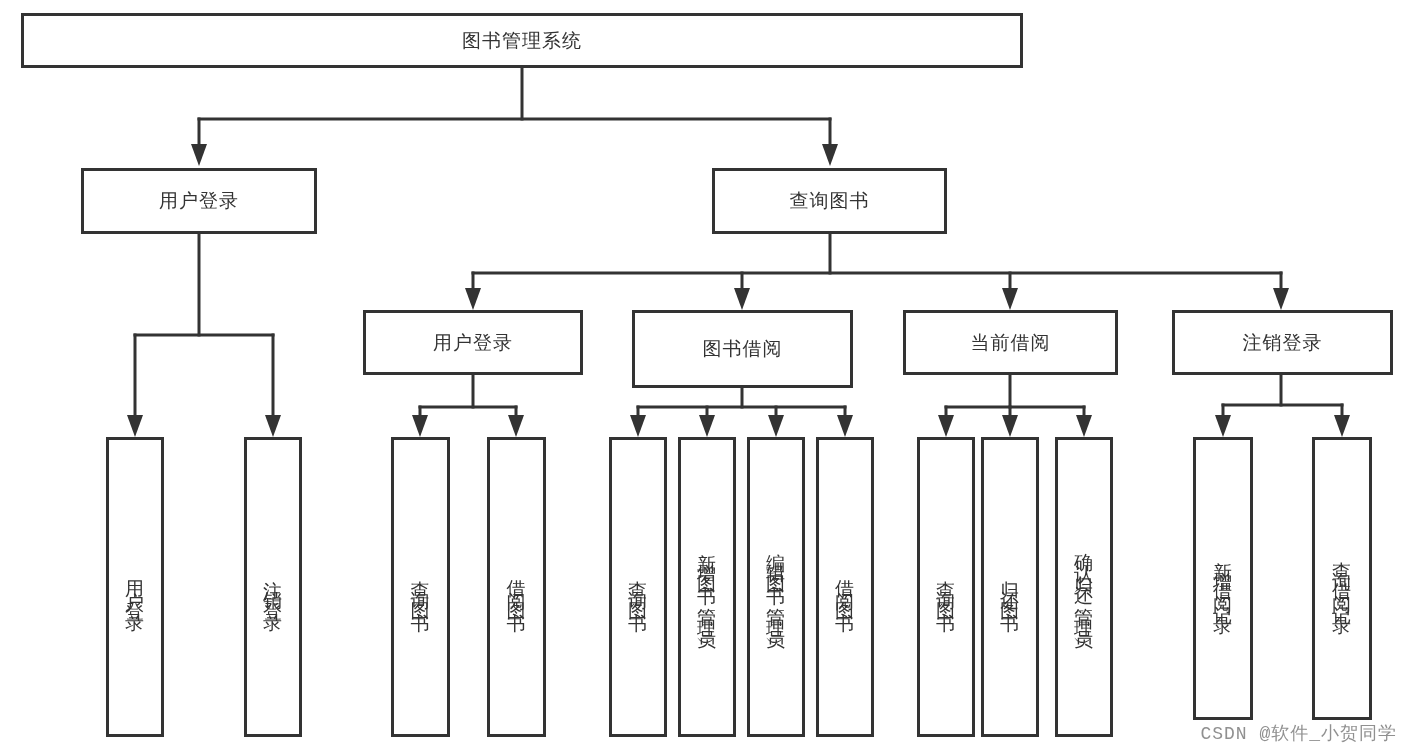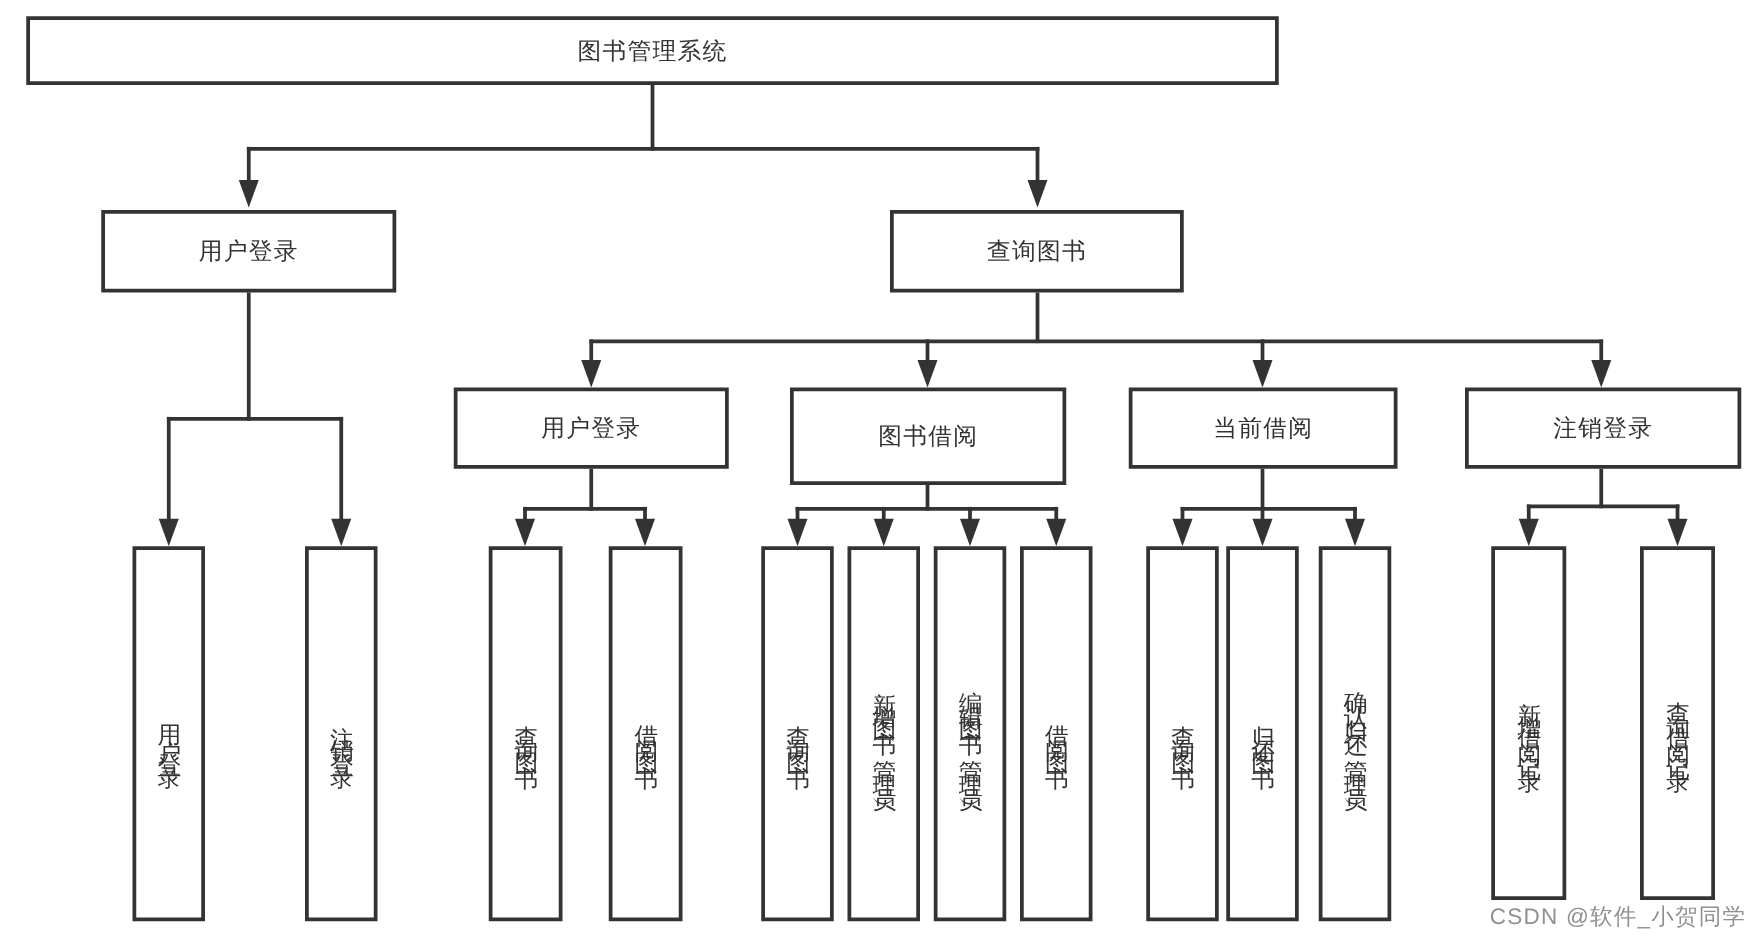--- a/index.html
+++ b/index.html
@@ -12,21 +12,21 @@
     position:absolute;box-sizing:border-box;background:#ffffff;
     border:3px solid #333333;display:flex;align-items:center;justify-content:center;
   }
   .hlabel{font-size:19px;letter-spacing:1px;white-space:nowrap;}
   .vlabel{
     writing-mode:vertical-rl;text-orientation:mixed;
     font-size:19px;letter-spacing:11px;line-height:1;white-space:nowrap;
   }
   #watermark{
     position:absolute;right:8px;bottom:2px;z-index:5;
-    font-size:18px;letter-spacing:1px;color:rgba(135,135,135,0.92);white-space:nowrap;
+    font-size:18px;letter-spacing:1px;color:rgba(135,135,135,0.92);white-space:nowrap;font-family:Liberation Mono, monospace;
   }
 </style>
 </head>
 <body>
 
 <div id="canvas">
 
   <svg id="connectors" xmlns="http://www.w3.org/2000/svg" viewBox="0 0 1405 747">
       <line x1="522" y1="68" x2="522" y2="119" stroke="#333333" stroke-width="3" stroke-linecap="square"></line>
       <line x1="199" y1="234" x2="199" y2="335" stroke="#333333" stroke-width="3" stroke-linecap="square"></line>

